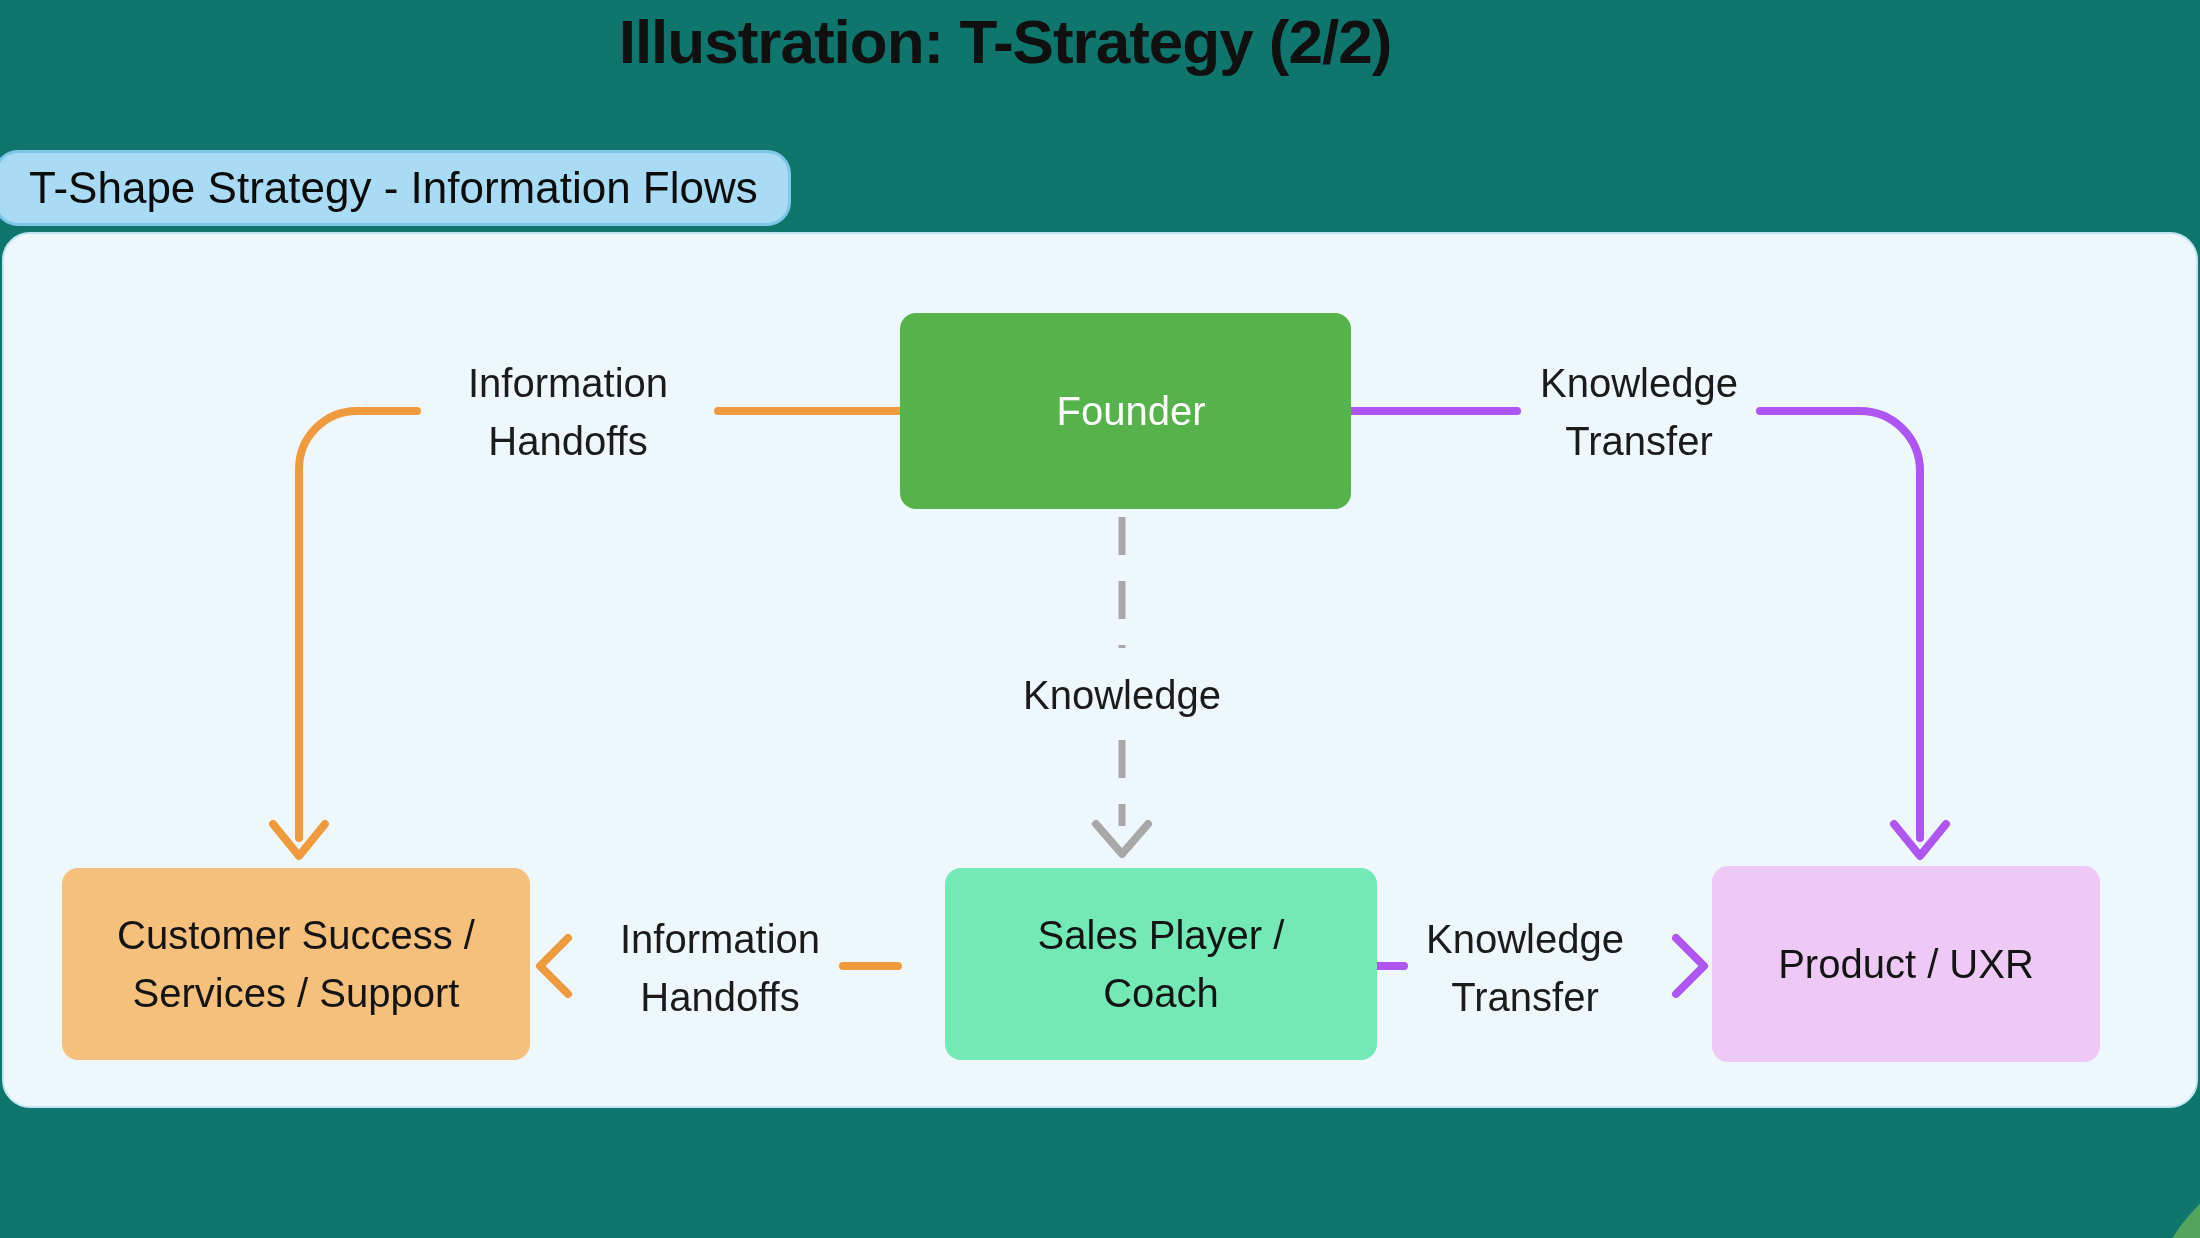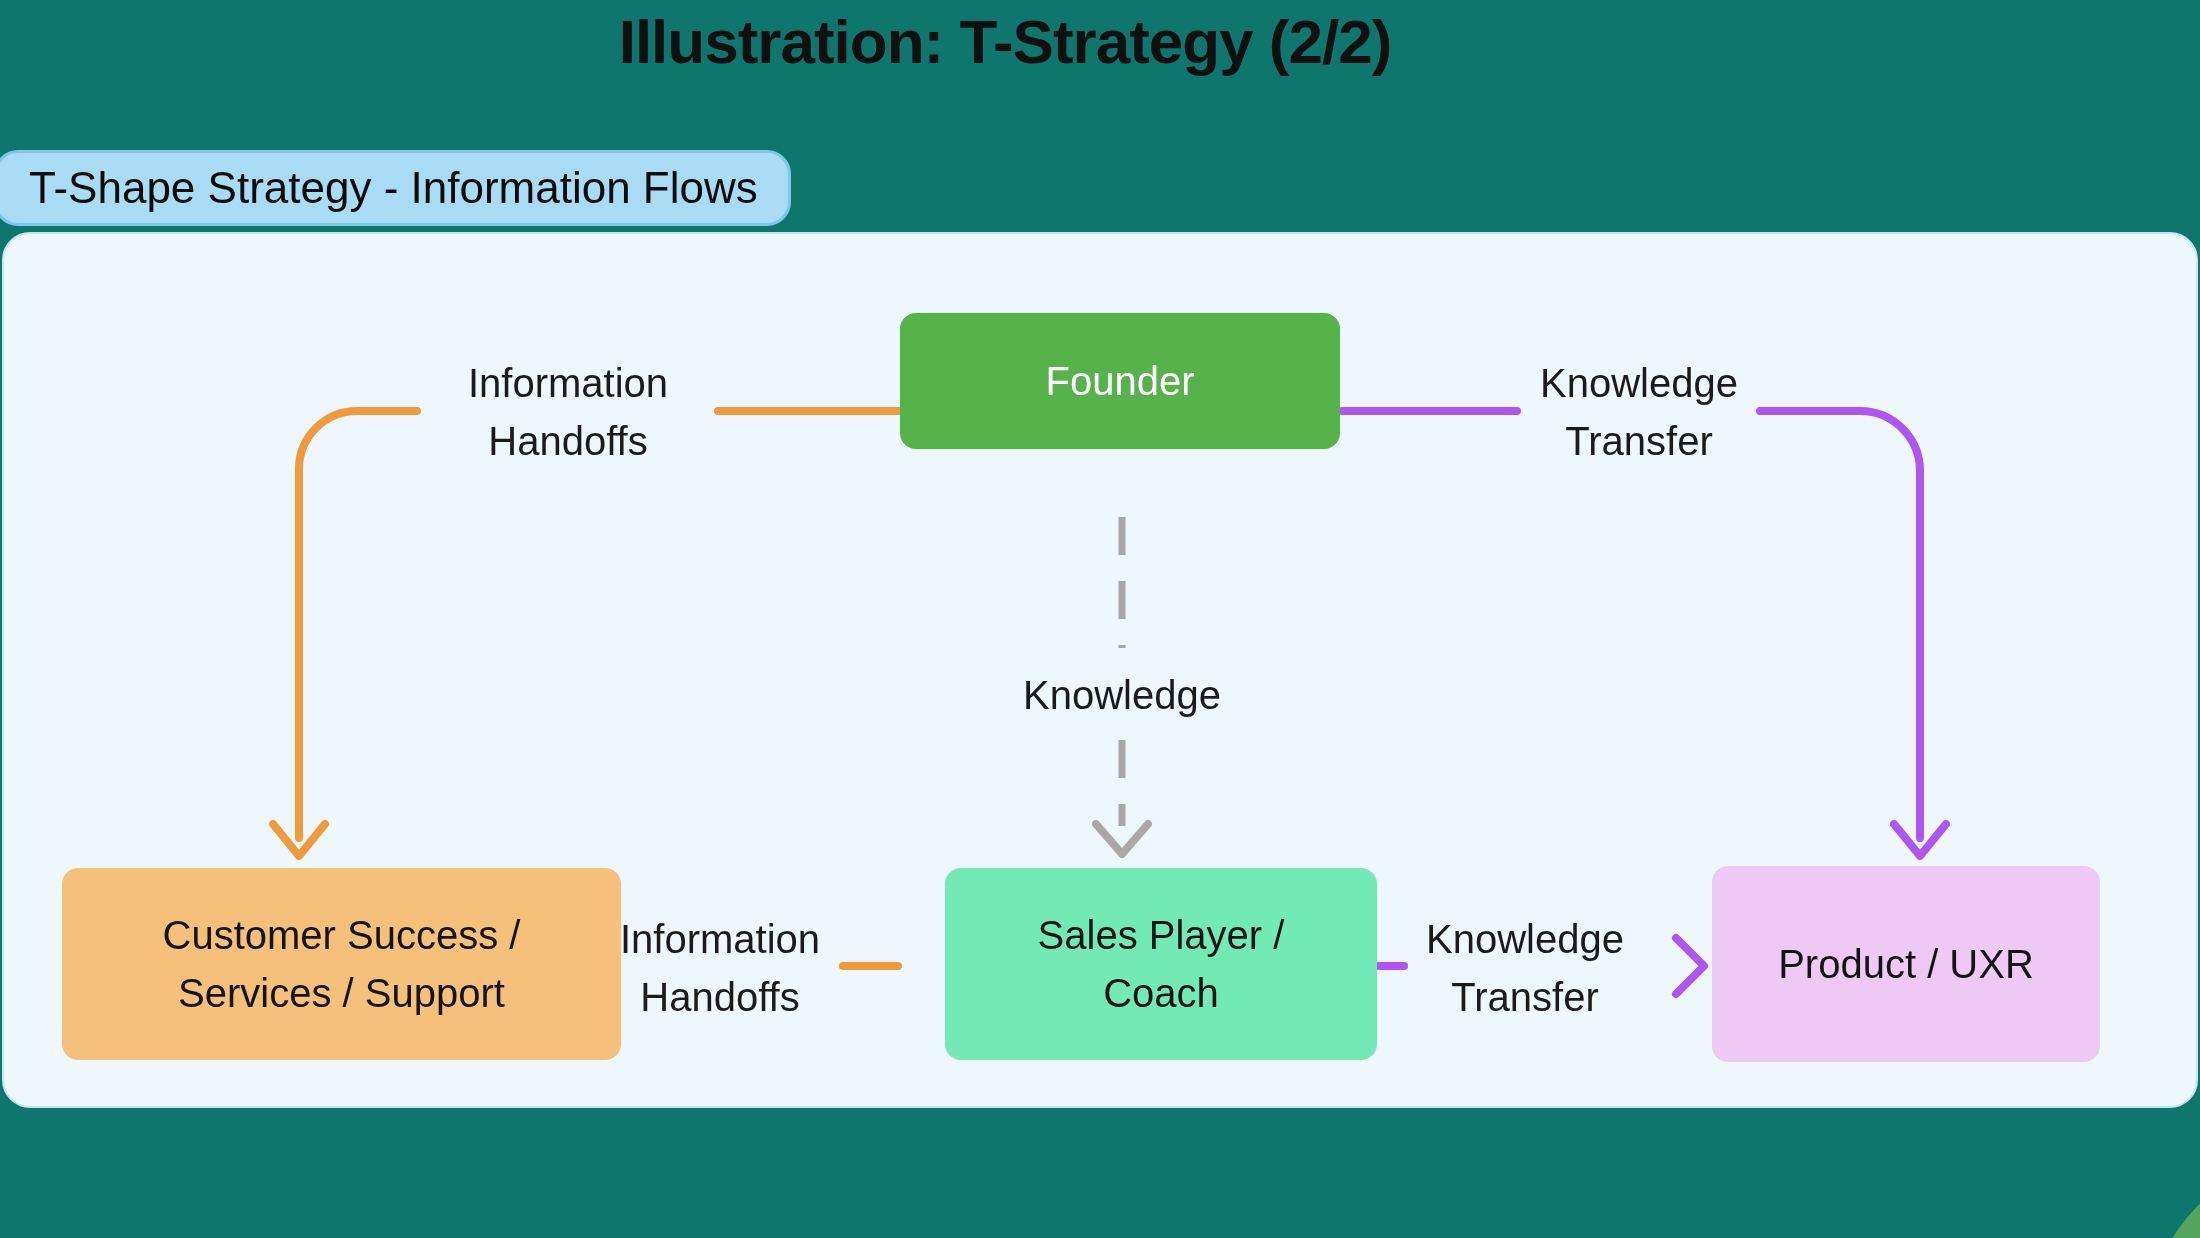--- a/index.html
+++ b/index.html
@@ -20,22 +20,22 @@
   }
   .canvas{
     position:absolute;left:2px;top:232px;width:2192px;height:872px;
     background:var(--canvas_bg);border:2px solid var(--canvas_border);border-radius:28px;
   }
   .node{
     position:absolute;display:flex;align-items:center;justify-content:center;
     border-radius:16px;font-size:40px;line-height:1.45;text-align:center;
     white-space:pre-line;color:#141414;
   }
-  .node-founder{left:900px;top:313px;width:440px;height:136px;background:var(--node_green);color:#ffffff;}
-  .node-customer{left:62px;top:868px;width:559px;height:192px;background:var(--node_sand);}
+  .node-founder{left:900px;top:313px;width:440px;height:196px;background:var(--node_green);color:#ffffff;padding-left:11px;}
+  .node-customer{left:62px;top:868px;width:468px;height:192px;background:var(--node_sand);}
   .node-sales{left:905px;top:868px;width:432px;height:192px;background:var(--node_mint);margin-left:40px;}
   .node-product{left:1712px;top:866px;width:388px;height:196px;background:var(--node_lavender);}
   .edge-label{
     position:absolute;transform:translateX(-50%);
     font-size:40px;line-height:1.45;text-align:center;white-space:pre-line;color:#1b1b1b;
   }
   .lbl-info-top{left:568px;top:354px;}
   .lbl-knowledge-top{left:1639px;top:354px;}
   .lbl-delegation{left:1122px;top:666px;}
   .lbl-info-bottom{left:720px;top:910px;}

